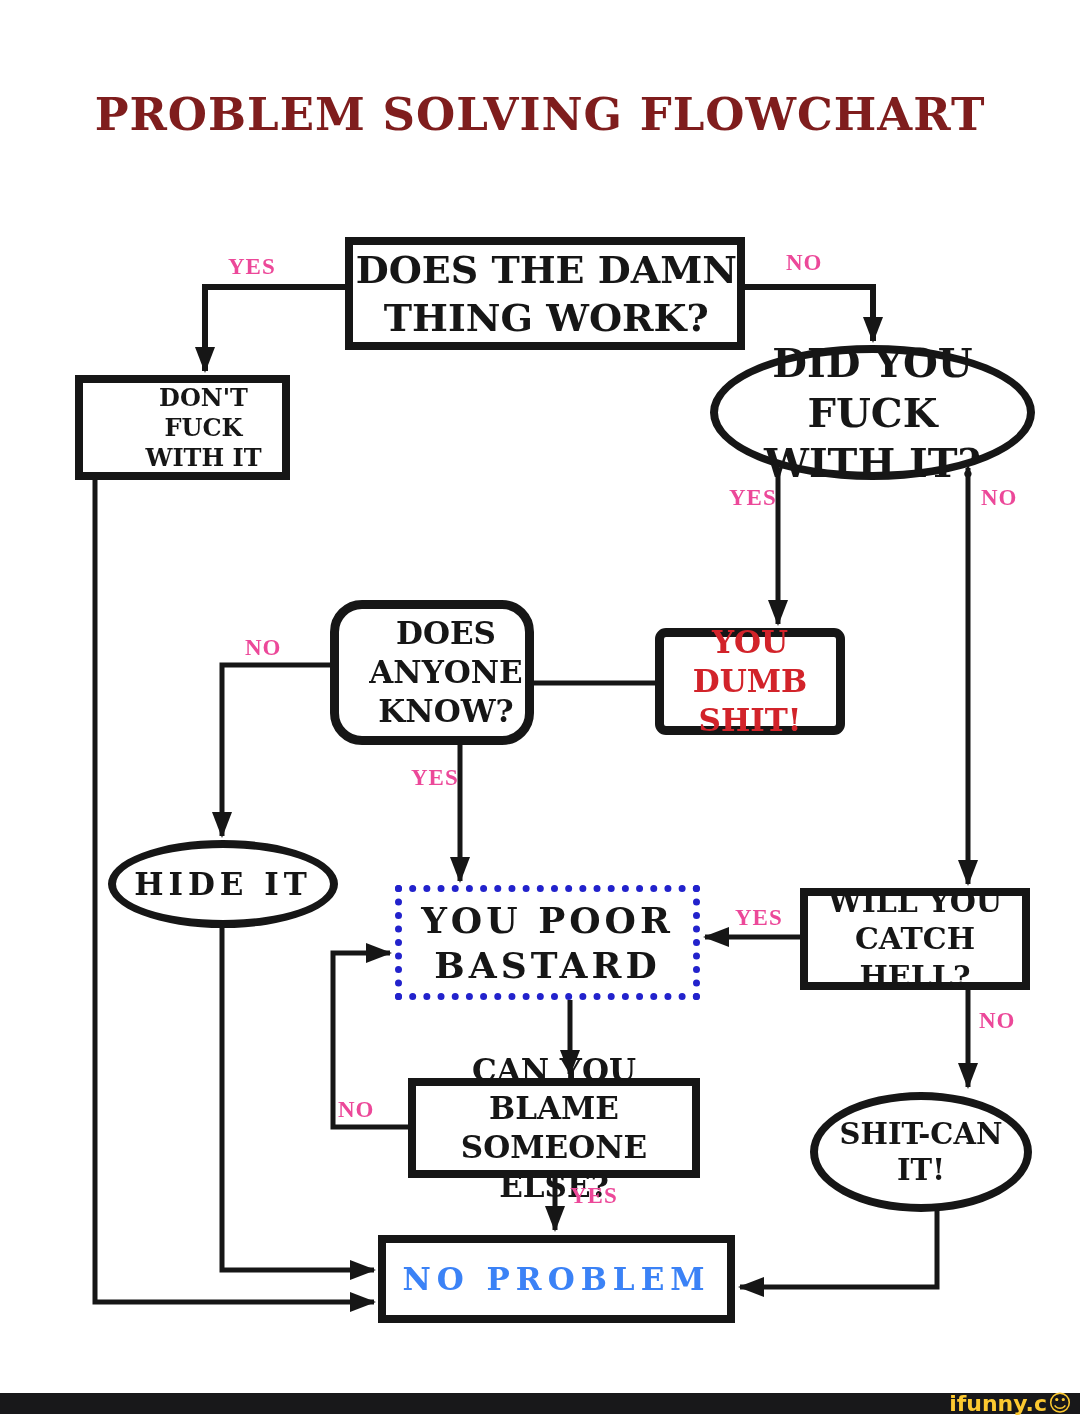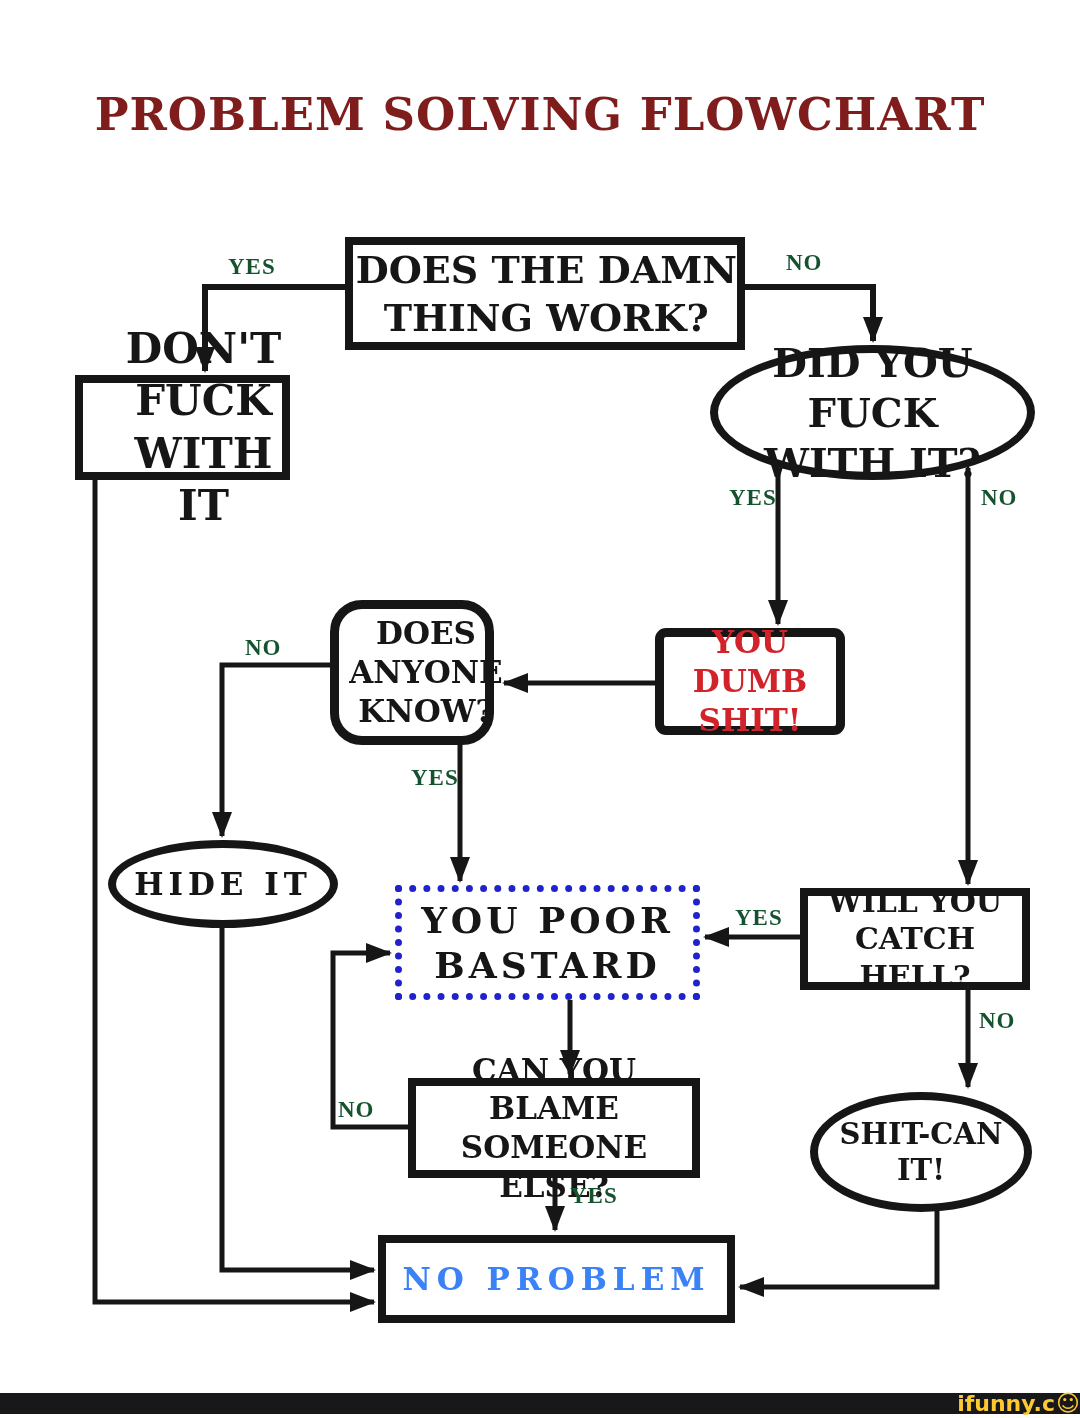--- a/index.html
+++ b/index.html
@@ -49,40 +49,40 @@
     color: #161616;
     font-weight: bold;
     line-height: 1.25;
   }
   .node span { white-space: pre-line; }
   .rect    { border: 8px solid #161616; }
   .ellipse { border: 8px solid #161616; border-radius: 50%; }
   .rounded { border: 9px solid #161616; }
 
   #node-start     { left: 345px; top: 237px; width: 400px; height: 113px; font-size: 38px; justify-content: flex-end; }
-  #node-dont      { left:  75px; top: 375px; width: 215px; height: 105px; font-size: 42px; padding-left: 42px; }
+  #node-dont      { left:  75px; top: 375px; width: 215px; height: 105px; font-size: 24px; padding-left: 42px; }
   #node-did       { left: 710px; top: 345px; width: 325px; height: 135px; font-size: 40px; }
-  #node-anyone    { left: 330px; top: 600px; width: 164px; height: 145px; font-size: 31px; border-radius: 32px; padding-left: 28px; }
+  #node-anyone    { left: 330px; top: 600px; width: 204px; height: 145px; font-size: 31px; border-radius: 32px; padding-left: 28px; }
   #node-dumb      { left: 655px; top: 628px; width: 190px; height: 107px; font-size: 31px; border-radius: 11px; color: #d2232a; }
   #node-hide      { left: 108px; top: 840px; width: 230px; height:  88px; font-size: 31px; letter-spacing: 5px; }
   #node-poor      { left: 395px; top: 885px; width: 305px; height: 115px; font-size: 36px; letter-spacing: 4px;
                     border: 7px dotted #2222cc; }
   #node-hell      { left: 800px; top: 888px; width: 230px; height: 102px; font-size: 30px; }
   #node-blame     { left: 408px; top: 1078px; width: 292px; height: 100px; font-size: 31px; }
   #node-shitcan   { left: 810px; top: 1092px; width: 222px; height: 120px; font-size: 29px; }
   #node-noproblem { left: 378px; top: 1235px; width: 357px; height:  88px; font-size: 31px; letter-spacing: 6px;
                     color: #3b82f6; }
 
   .edge-label {
     position: absolute;
     font-family: "Liberation Serif", serif;
     font-weight: bold;
     font-size: 23px;
     letter-spacing: 1px;
-    color: #14532d;
+    color: #ec4899;
   }
   #label-start-yes  { left: 228px; top: 254px; }
   #label-start-no   { left: 786px; top: 250px; }
   #label-did-yes    { left: 729px; top: 485px; }
   #label-did-no     { left: 981px; top: 485px; }
   #label-anyone-no  { left: 245px; top: 635px; }
   #label-anyone-yes { left: 411px; top: 765px; }
   #label-hell-yes   { left: 735px; top: 905px; }
   #label-hell-no    { left: 979px; top: 1008px; }
   #label-blame-no   { left: 338px; top: 1097px; }
@@ -91,20 +91,21 @@
   #footer-bar {
     position: absolute;
     left: 0;
     top: 1393px;
     width: 100%;
     height: 21px;
     background: #18181a;
     display: flex;
     align-items: center;
     justify-content: flex-end;
+    padding-right: 8px;
     box-sizing: border-box;
   }
   #watermark {
     font-family: "DejaVu Sans", sans-serif;
     font-weight: bold;
     font-size: 22px;
     color: #fcc930;
     line-height: 1;
     display: flex;
     align-items: center;

